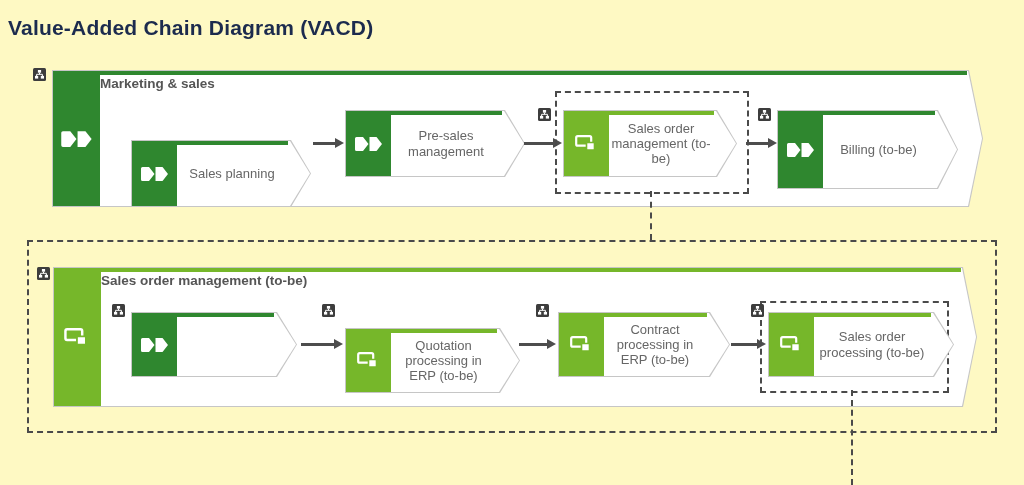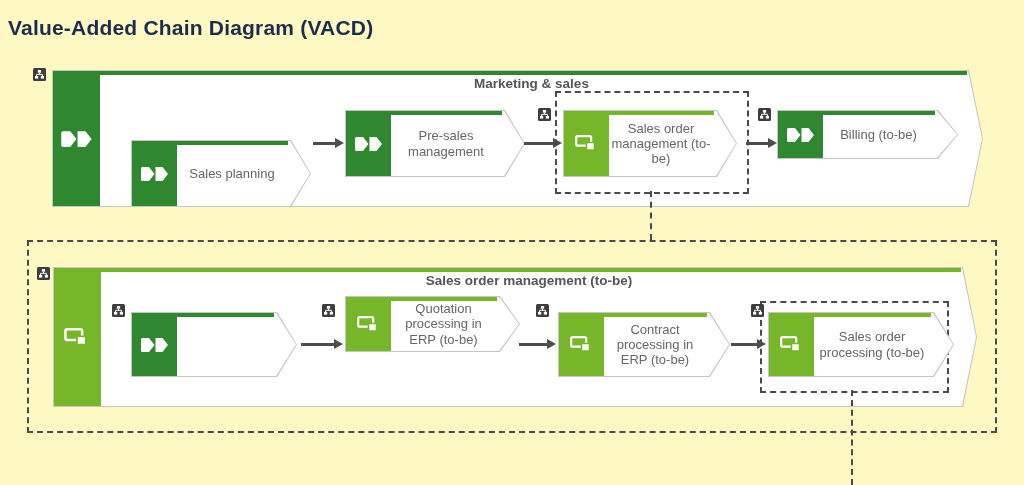--- a/index.html
+++ b/index.html
@@ -17,21 +17,21 @@
   .tip20 .topbar{right:23px;}
   .tip14 .topbar{right:16px;}
   .chev .block{position:absolute;left:1px;top:1px;bottom:1px;width:45px;
                display:flex;align-items:center;justify-content:center;}
   .container-chev .block{width:47px;}
   .band-dark{background:#2f872f;}
   .band-lime{background:#76b72a;}
   .chev .label{position:absolute;left:46px;right:24px;top:1px;bottom:1px;
                display:flex;align-items:center;justify-content:center;text-align:center;
                color:#666;font-size:13px;line-height:1.18;padding:0 2px;}
-  .chev .hdr{position:absolute;left:48px;right:20px;top:6px;text-align:center;
+  .chev .hdr{position:absolute;left:48px;right:20px;top:6px;text-align:left;
              color:#555;font-size:13.5px;font-weight:bold;}
 
   
   .arrow{position:absolute;height:11px;}
   .arrow::before{content:'';position:absolute;left:0;right:7px;top:4px;height:3px;background:#4d4d4d;}
   .arrow::after{content:'';position:absolute;right:0;top:0;width:0;height:0;
                 border-left:9px solid #4d4d4d;border-top:5.5px solid transparent;border-bottom:5.5px solid transparent;}
 
   
   .hl{position:absolute;border:2px dashed #4a4a4a;}
@@ -129,21 +129,21 @@
   <span class="orgicon" style="left:758px;top:107px;">
     <svg width="13" height="13" viewBox="0 0 13 13">
         <rect width="13" height="13" rx="1.5" fill="#3d3d3d"></rect>
         <rect x="4.9" y="2" width="3.2" height="2.7" fill="#fff"></rect>
         <path d="M6.5 4.7 V6.3 M3.6 6.3 H9.4 M3.6 6.3 V8 M9.4 6.3 V8" stroke="#fff" stroke-width="1" fill="none"></path>
         <rect x="2" y="7.9" width="3.2" height="2.7" fill="#fff"></rect>
         <rect x="7.8" y="7.9" width="3.2" height="2.7" fill="#fff"></rect>
       </svg>
   </span>
 
-  <div class="chev tip20" style="left:777px;top:110px;width:181px;height:49px;">
+  <div class="chev tip20" style="left:777px;top:110px;width:181px;height:79px;">
     <div class="bd"></div>
     <div class="fill"></div>
     <div class="topbar band-dark"></div>
     <div class="block band-dark">
       <svg width="30" height="16" viewBox="0 0 30 16">
           <path d="M2.5 1 h6.5 l5.5 7 -5.5 7 h-6.5 a1.5 1.5 0 0 1 -1.5 -1.5 v-11 a1.5 1.5 0 0 1 1.5 -1.5 z" fill="#fff"></path>
           <path d="M15.5 1 h7 l5.5 7 -5.5 7 h-7 z" fill="#fff"></path>
         </svg>
     </div>
     <div class="label">Billing (to-be)</div>
@@ -203,21 +203,21 @@
   <span class="orgicon" style="left:322px;top:303px;">
     <svg width="13" height="13" viewBox="0 0 13 13">
         <rect width="13" height="13" rx="1.5" fill="#3d3d3d"></rect>
         <rect x="4.9" y="2" width="3.2" height="2.7" fill="#fff"></rect>
         <path d="M6.5 4.7 V6.3 M3.6 6.3 H9.4 M3.6 6.3 V8 M9.4 6.3 V8" stroke="#fff" stroke-width="1" fill="none"></path>
         <rect x="2" y="7.9" width="3.2" height="2.7" fill="#fff"></rect>
         <rect x="7.8" y="7.9" width="3.2" height="2.7" fill="#fff"></rect>
       </svg>
   </span>
 
-  <div class="chev tip20" style="left:345px;top:296px;width:175px;height:56px;">
+  <div class="chev tip20" style="left:345px;top:328px;width:175px;height:65px;">
     <div class="bd"></div>
     <div class="fill"></div>
     <div class="topbar band-lime"></div>
     <div class="block band-lime">
       <svg width="24" height="17" viewBox="0 0 24 17">
           <rect x="1.2" y="1.2" width="15" height="9.5" rx="1.5" fill="none" stroke="#fff" stroke-width="2.2"></rect>
           <rect x="11.5" y="7.5" width="8" height="7.5" rx="1" fill="#fff" stroke="#76b72a" stroke-width="1.6"></rect>
         </svg>
     </div>
     <div class="label">Quotation processing in ERP (to-be)</div>

